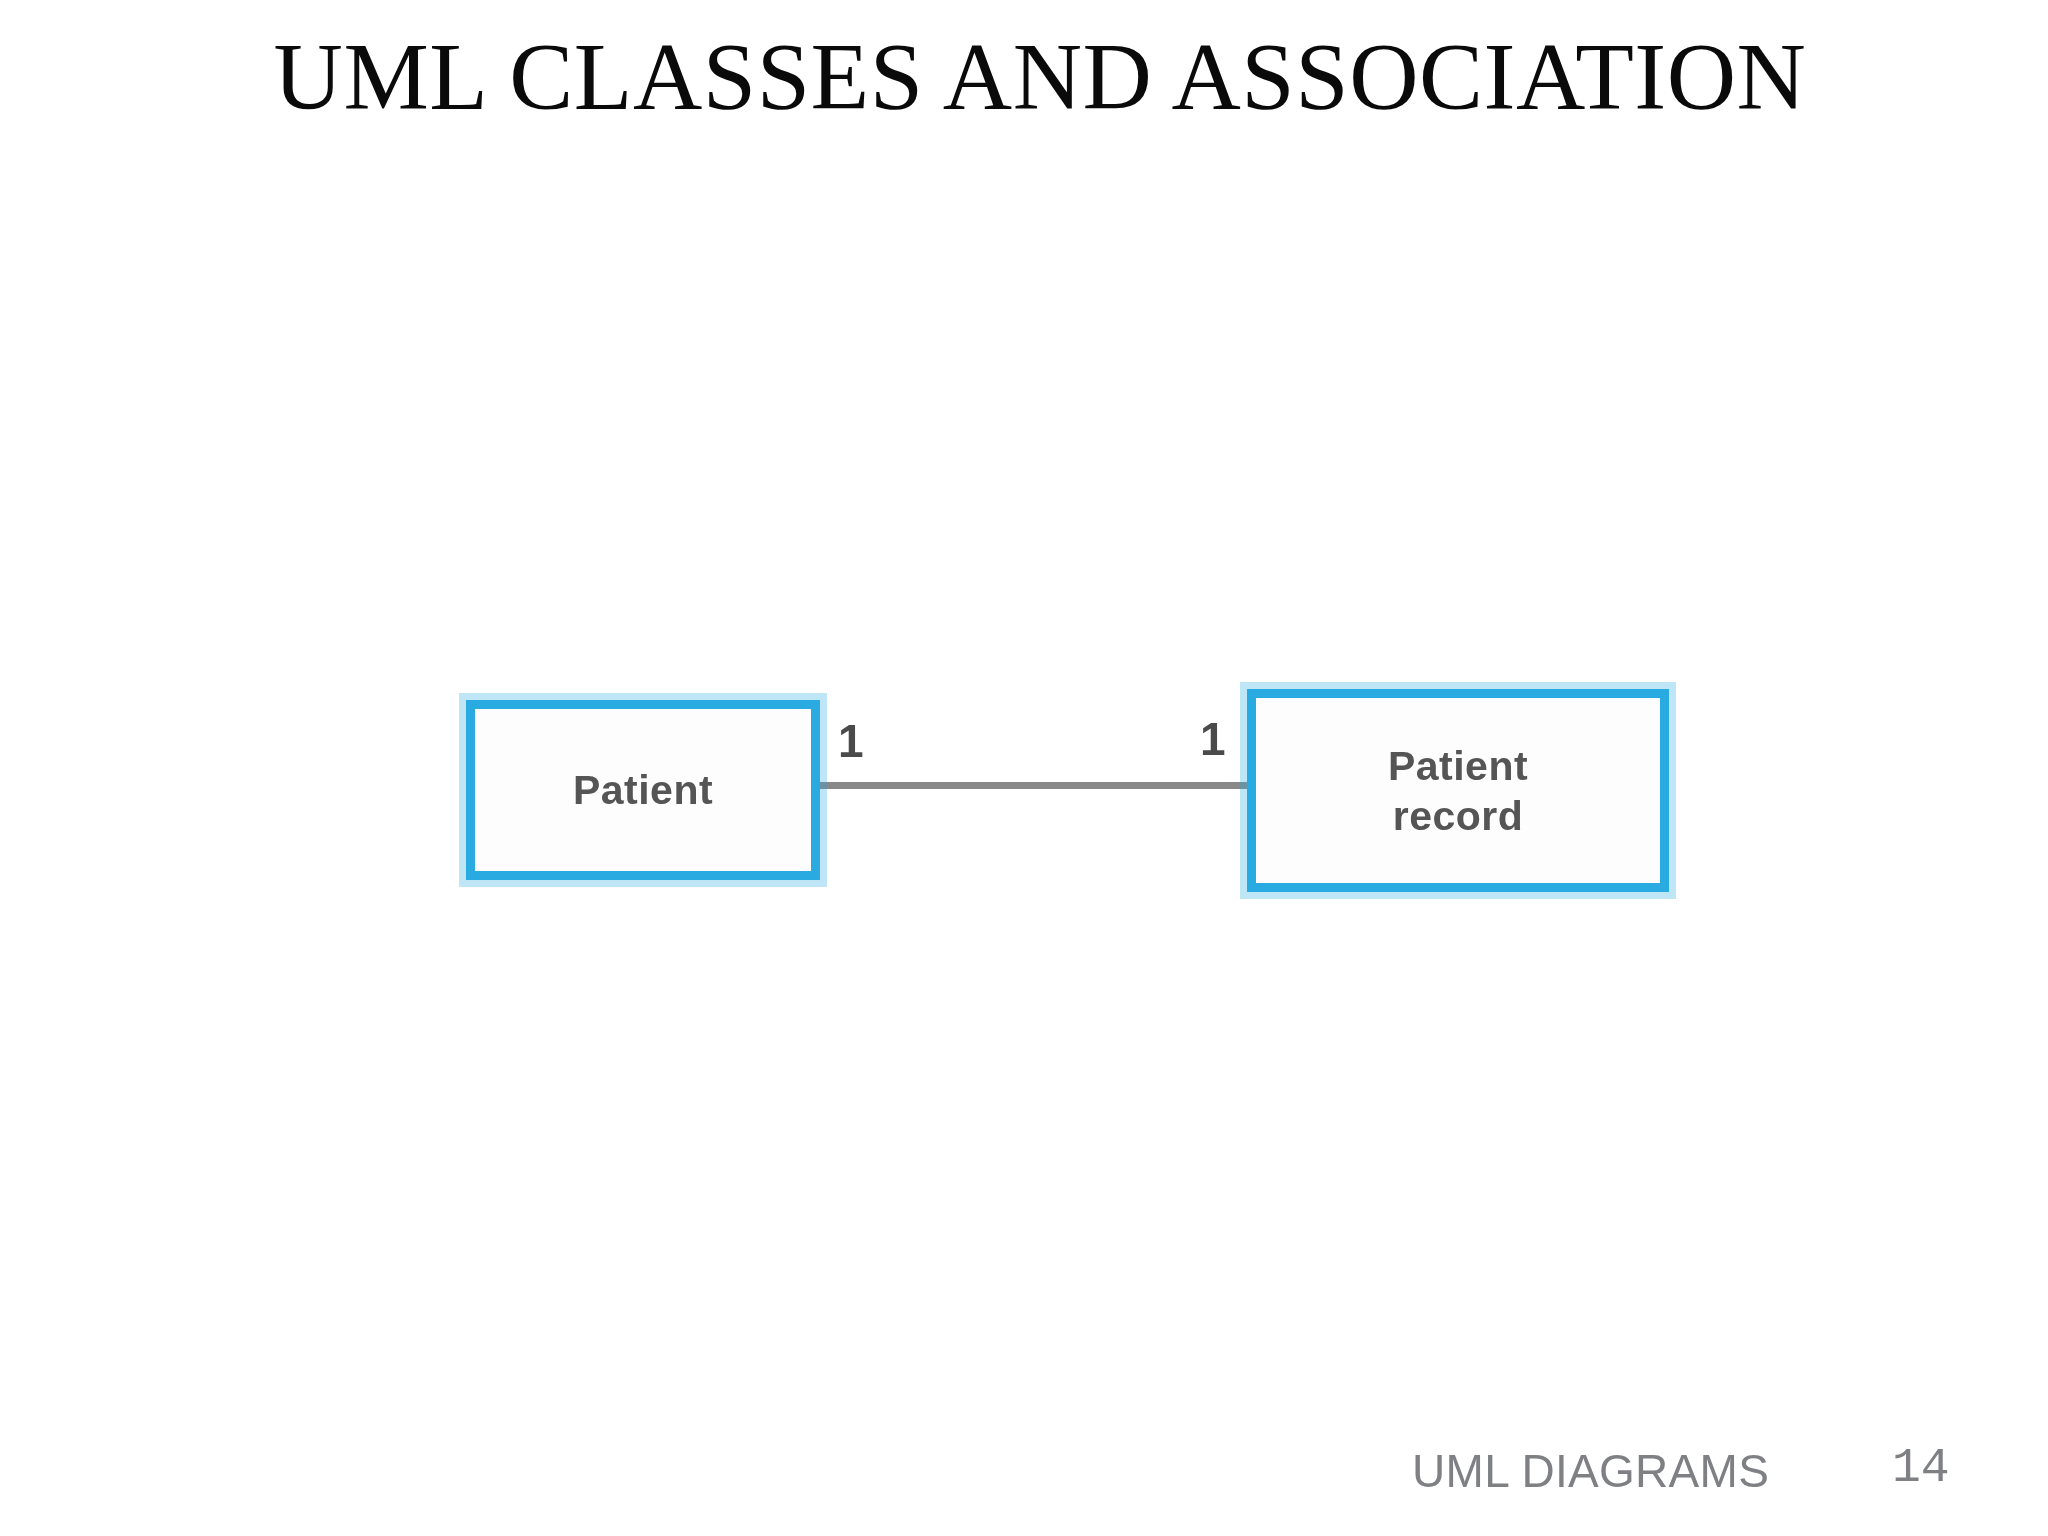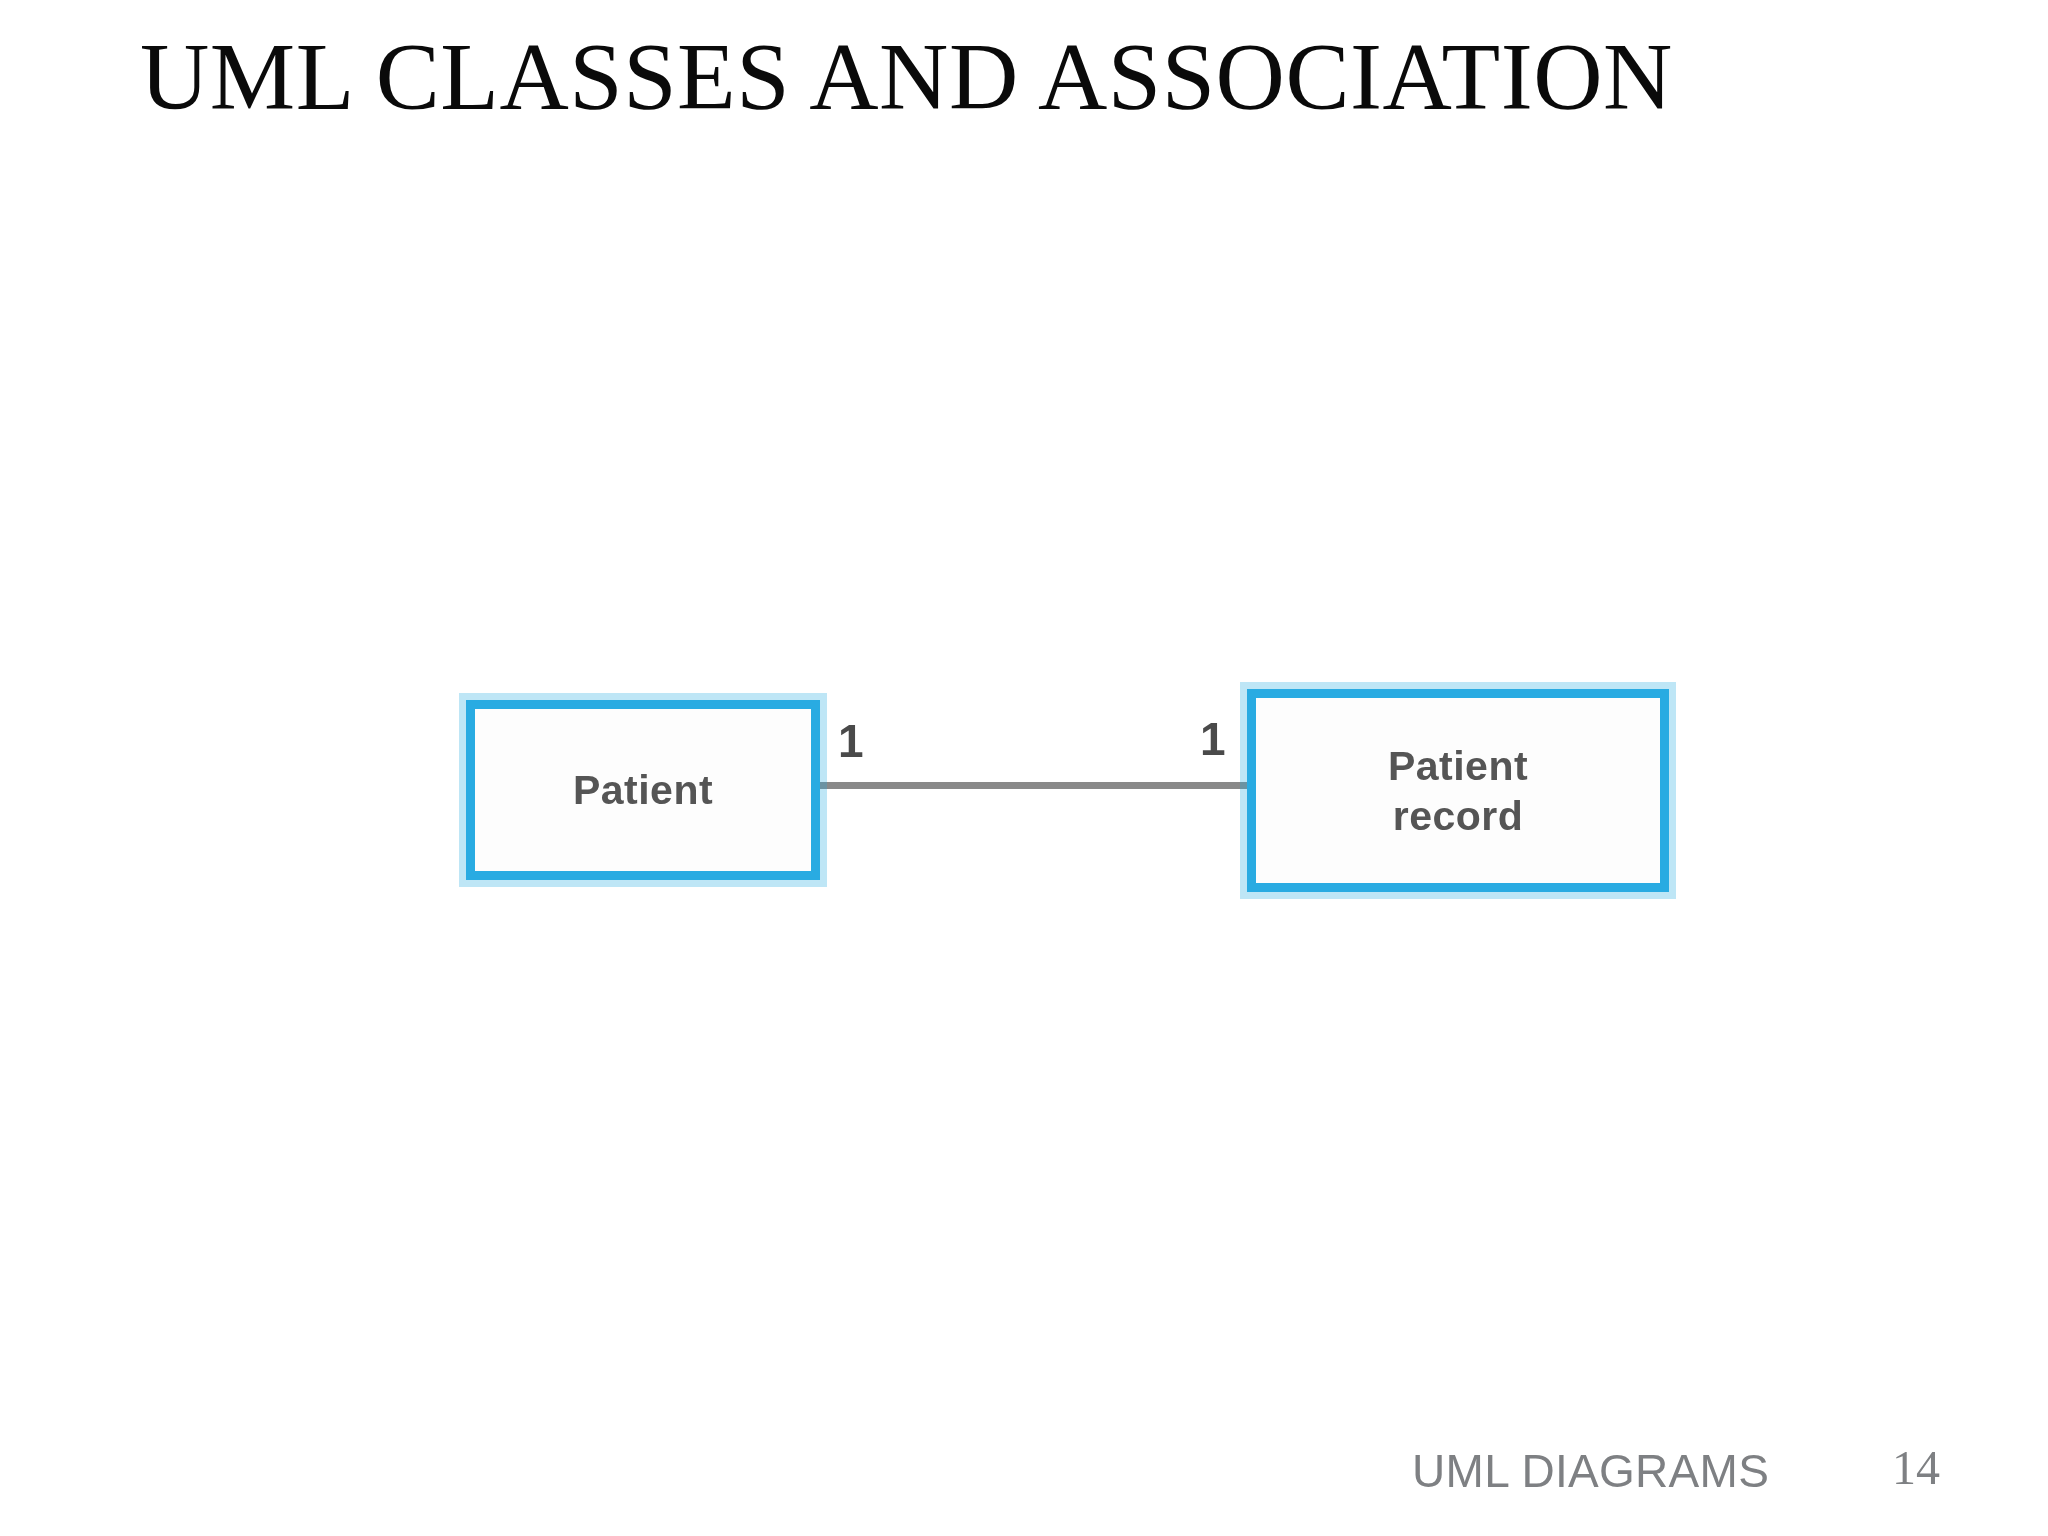--- a/index.html
+++ b/index.html
@@ -22,20 +22,21 @@
     left: 140px;
     top: 22px;
     width: 1800px;
     font-family: "Liberation Serif", "DejaVu Serif", serif;
     font-size: 96px;
     line-height: 110px;
     font-weight: 400;
     color: #0a0a0a;
     letter-spacing: 0.5px;
     white-space: nowrap;
+    text-align: center;
   }
 
   
   #diagram-canvas {
     position: absolute;
     left: 0;
     top: 0;
     width: 2048px;
     height: 1536px;
   }
@@ -121,21 +122,21 @@
     color: #7e8083;
     letter-spacing: 0.3px;
     white-space: nowrap;
     margin-left: 19px;
   }
 
   #footer-page-number {
     position: absolute;
     left: 1892px;
     top: 1440px;
-    font-family: Liberation Serif, serif;
+    font-family: Liberation Mono, monospace;
     font-size: 48px;
     line-height: 56px;
     font-weight: 400;
     color: #7e8083;
   }
 </style>
 </head>
 <body>
 
 <div id="slide-title">UML CLASSES AND ASSOCIATION</div>

